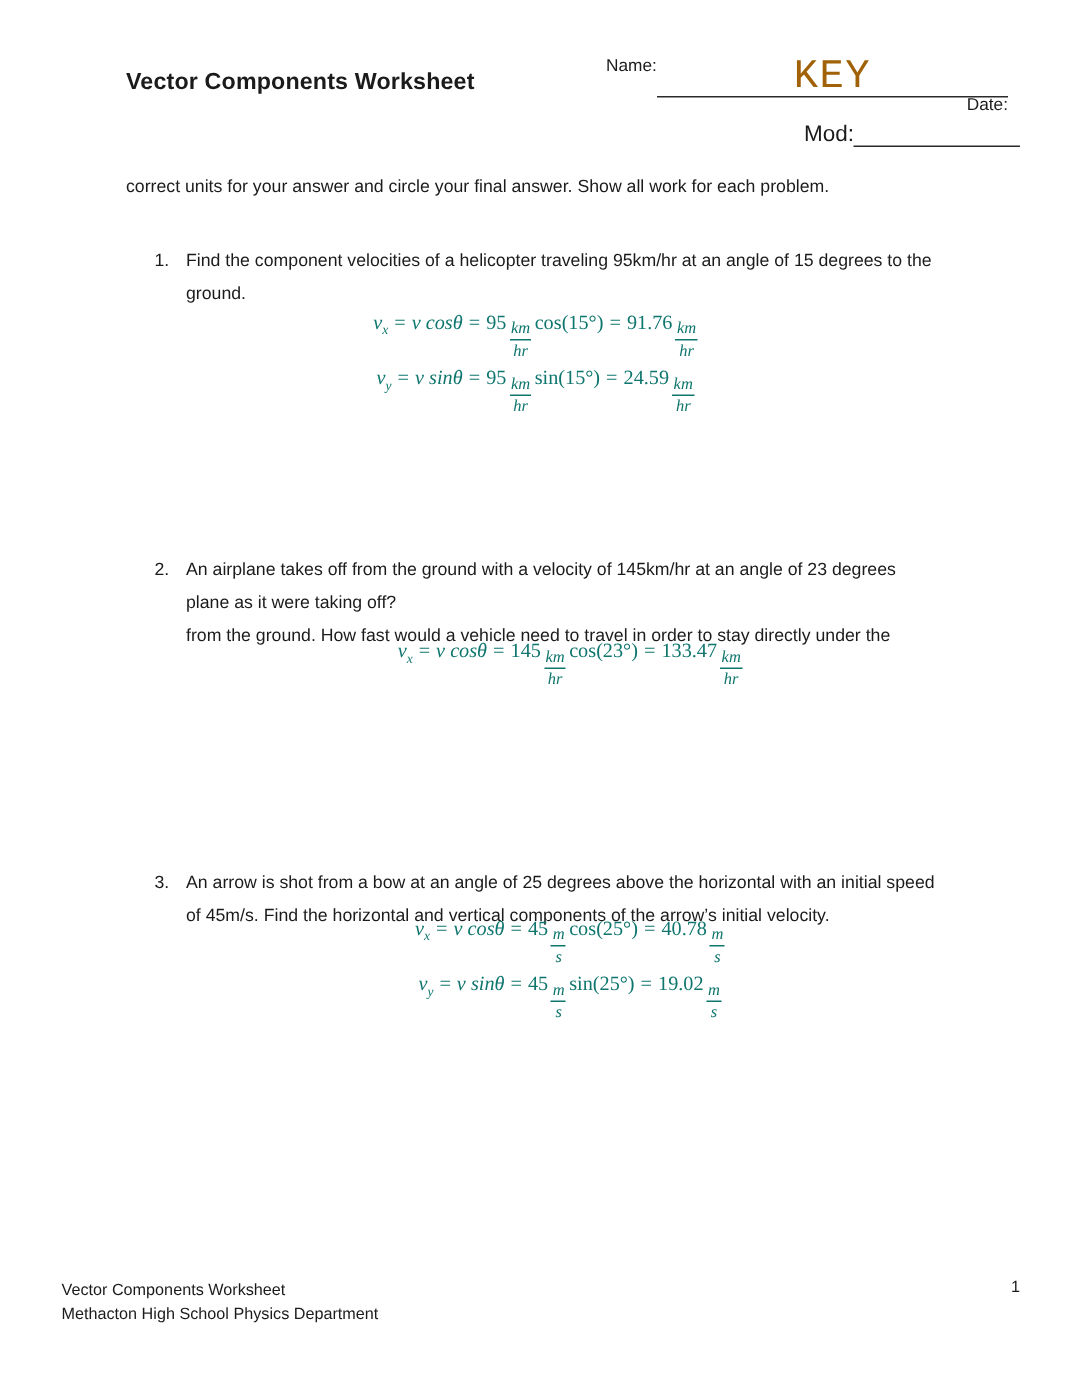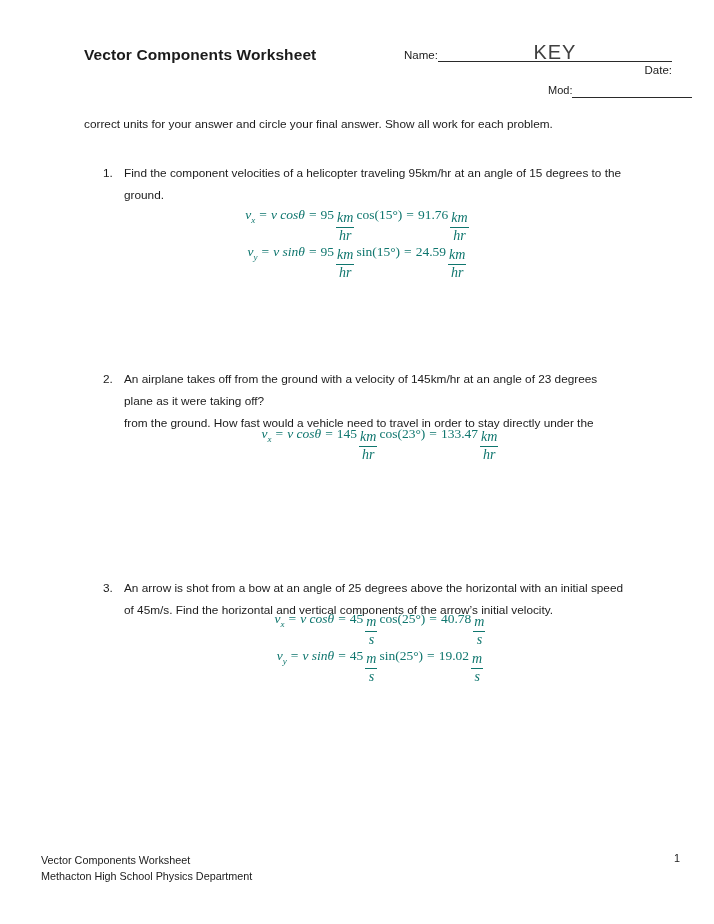--- a/index.html
+++ b/index.html
@@ -3,26 +3,26 @@
 <meta charset="utf-8">
 <style>
   html, body { margin:0; padding:0; background:#ffffff; }
   .page {
     position:relative; width:714px; height:924px; background:#ffffff;
     font-family:"Liberation Sans", sans-serif; color:#1b1b1b; overflow:hidden;
   }
 
   
   .doc-title { position:absolute; left:84px; top:46px; font-size:15.5px; font-weight:bold; letter-spacing:0.1px; }
-  .name-row { position:absolute; left:404px; top:38px; width:268px; display:flex; align-items:flex-end; font-size:11.5px; height:24px; }
+  .name-row { position:absolute; left:404px; top:38px; width:268px; display:flex; align-items:flex-start; font-size:11.5px; height:24px; }
   .name-label { padding-bottom:1px; }
   .name-field { flex:1; border-bottom:1.5px solid #2a2a2a; display:flex; justify-content:center; align-items:flex-end; height:26px; }
-  .key-value { color:#404040; font-size:20px; line-height:0.85; font-family:Liberation Sans, sans-serif; letter-spacing:1px; }
+  .key-value { color:#a16207; font-size:27px; line-height:0.85; font-family:Liberation Mono, monospace; letter-spacing:1px; }
   .date-row { position:absolute; left:530px; top:64px; width:142px; display:flex; align-items:flex-end; font-size:11.5px; height:16px;flex-direction:column; }
-  .mod-row  { position:absolute; left:548px; top:82px; width:144px; display:flex; align-items:center; font-size:11px; height:16px; }
+  .mod-row  { position:absolute; left:536px; top:82px; width:144px; display:flex; align-items:flex-end; font-size:15px; height:16px; }
   .blank-field { flex:1; border-bottom:1.5px solid #2a2a2a; height:14px; }
 
   
   .directions { position:absolute; left:84px; top:113px; width:560px; font-size:11.8px; line-height:22px; }
   .directions .line { white-space:nowrap; }
   .directions-label { font-weight:bold; text-decoration:underline; }
 
   
   .problem { position:absolute; left:103px; width:545px; font-size:11.8px; line-height:22px; display:flex; }
   .problem .num { width:21px; flex:none; }
@@ -38,21 +38,21 @@
     font-family:"Liberation Serif", serif; font-size:13.5px; color:#0f766e;
     white-space:nowrap;
   }
   .eq.shift { transform:translateX(23px); }
   .e1x { top:207px; } .e1y { top:244px; }
   .e2x { top:426px; }
   .e3x { top:611px; } .e3y { top:648px; }
   .ev { font-style:italic; }
   .eq sub { font-style:italic; font-size:9px; line-height:0; }
   .eop { margin:0 4px; }
-  .frac { display:inline-flex; flex-direction:column; align-items:center; font-size:14px; font-style:italic; line-height:1.15; vertical-align:-3px; margin:0 2px; }
+  .frac { display:inline-flex; flex-direction:column; align-items:center; font-size:11px; font-style:italic; line-height:1.15; vertical-align:-3px; margin:0 2px; }
   .frac .fn { border-bottom:1px solid currentColor; padding:0 1px 0.5px; }
   .frac .fd { padding-top:0.5px; }
 
   
   .footer { position:absolute; left:41px; top:852px; font-size:10.8px; line-height:16px; color:#1b1b1b; }
   .page-number { position:absolute; left:660px; top:852px; width:20px; text-align:right; font-size:10.8px; }
 </style>
 </head>
 <body>
 

